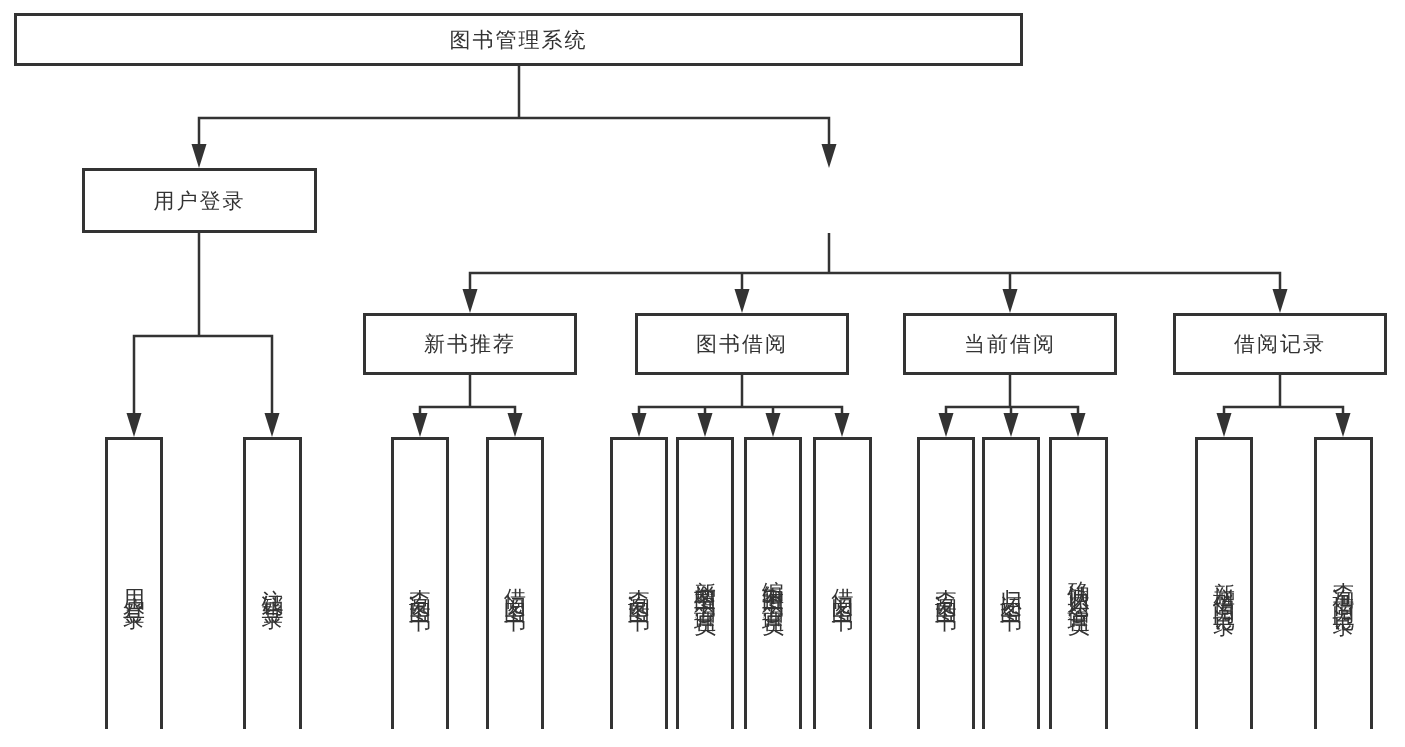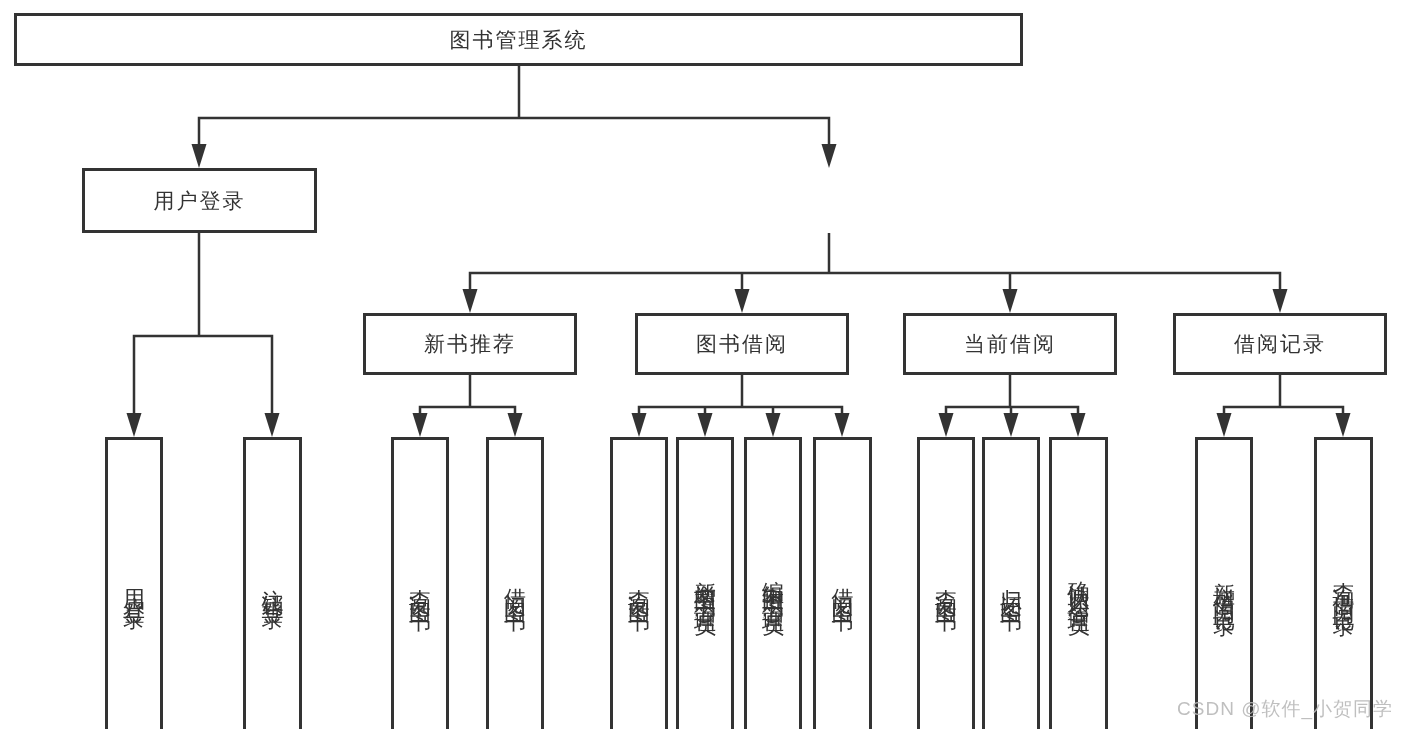--- a/index.html
+++ b/index.html
@@ -183,15 +183,14 @@
     <span class="vtext tight">确认归还（管理员）</span>
   </div>
 
   <div class="node leaf" style="left:1195px; top:437px; width:58px; height:296px;">
     <span class="vtext">新增借阅记录</span>
   </div>
   <div class="node leaf" style="left:1314px; top:437px; width:59px; height:296px;">
     <span class="vtext">查询借阅记录</span>
   </div>
 
-  <div class="watermark">CSDN @软件_小贺同学</div>
 
 </div>
 
 </body></html>

